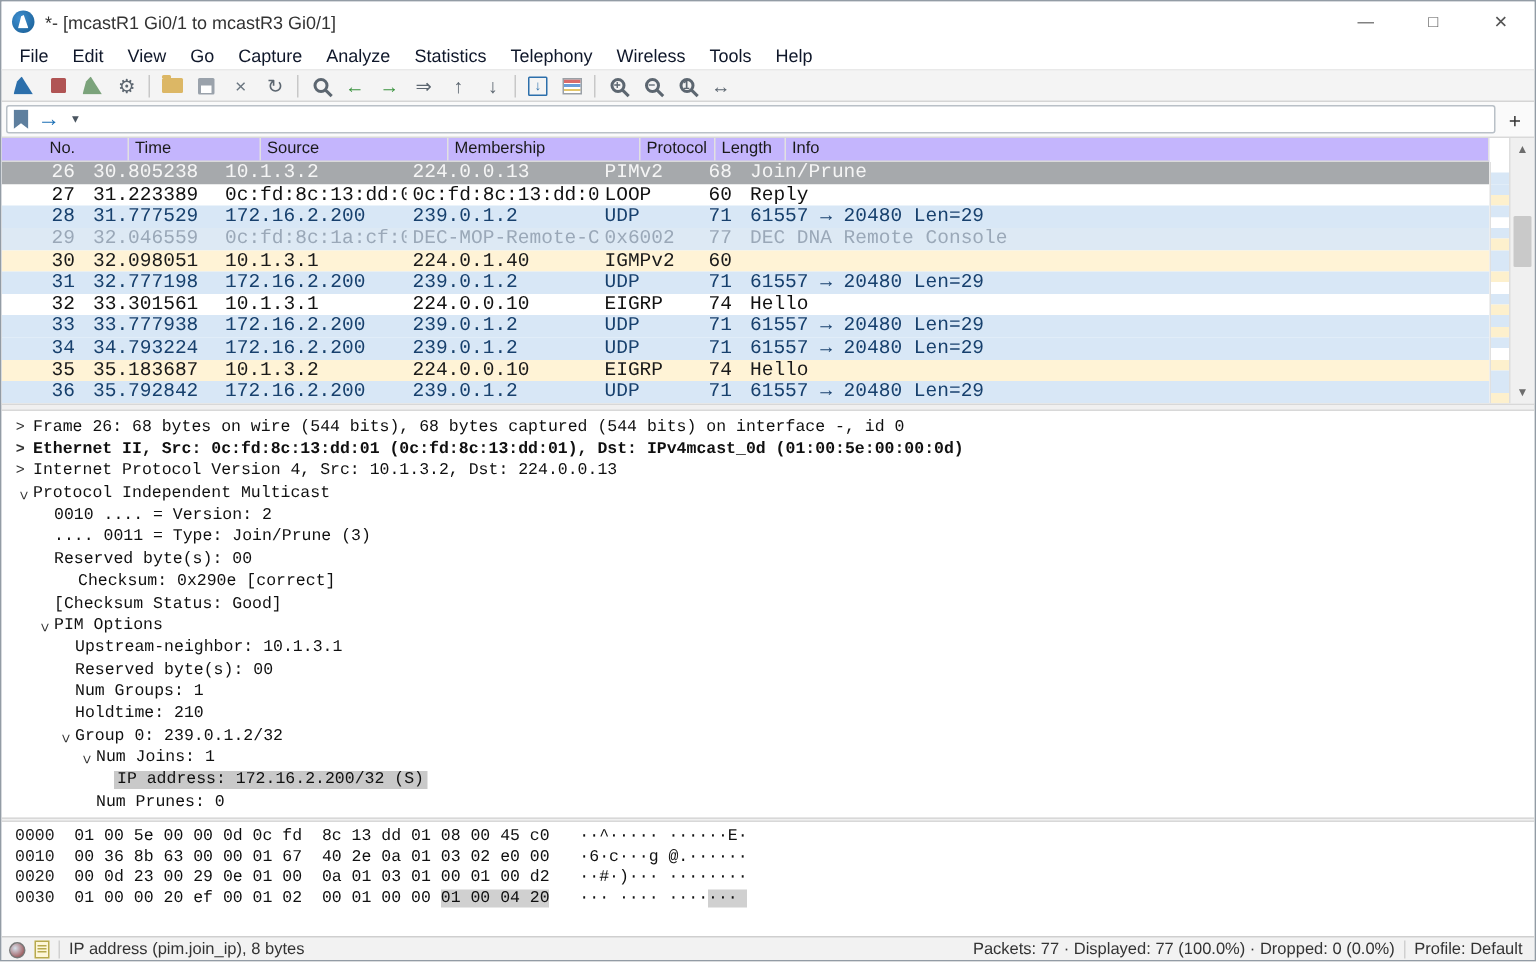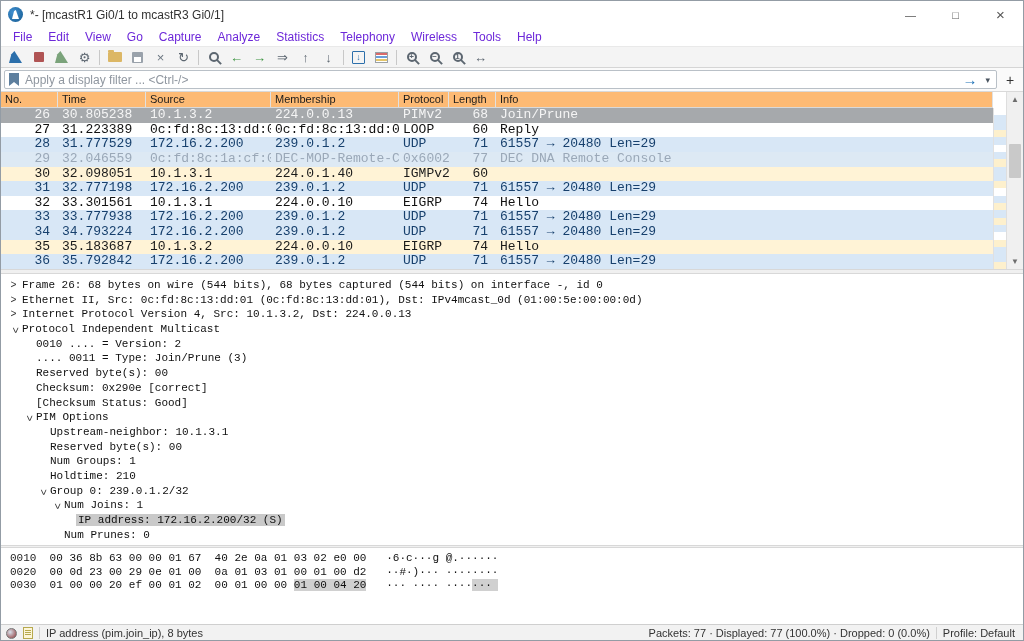--- a/index.html
+++ b/index.html
@@ -14,21 +14,21 @@
   .app-icon { width:15px; height:15px; border-radius:50%; flex:0 0 15px; margin-right:7px;
               background:radial-gradient(circle at 35% 35%, #3f8fd0, #155a90); position:relative; }
   .app-icon::after { content:""; position:absolute; left:4px; top:3px; width:7px; height:9px; background:#fff;
               clip-path:polygon(0 100%, 30% 10%, 55% 0, 100% 100%); }
   .title-text { font-size:12px; color:#333; white-space:nowrap; }
   .win-controls { margin-left:auto; display:flex; height:100%; }
   .win-btn { width:45px; display:flex; align-items:center; justify-content:center; font-size:11px; color:#555; }
   .win-btn.close { font-size:15px; }
 
   
-  .menubar { flex:0 0 18px; display:flex; align-items:center; padding-left:4px; font-size:12px; color:#6d28d9; background:#fff; }
+  .menubar { flex:0 0 18px; display:flex; align-items:center; padding-left:4px; font-size:12px; color:#0f172a; background:#fff; }
   .menu-item { padding:0 8px; white-space:nowrap; }
 
   
   .toolbar { flex:0 0 22px; background:#f4f4f4; border-top:1px solid #e9e9e9; border-bottom:1px solid #d5d5d5;
              display:flex; align-items:center; padding:0 3px; }
   .tbtn { width:23px; height:20px; display:flex; align-items:center; justify-content:center; position:relative; }
   .tbsep { width:1px; height:15px; background:#c8c8c8; margin:0 3px; }
   .glyph-icon { font-size:13px; line-height:13px; }
   .i-fin { width:13px; height:12px; display:inline-block; clip-path:polygon(0 100%, 18% 28%, 42% 0, 100% 100%); }
   .i-square { width:10px; height:10px; display:inline-block; border-radius:1px; }
@@ -52,21 +52,21 @@
   .filter-field { flex:1; border:none; outline:none; font-size:12px; color:#333; background:transparent; padding:0;
                   font-family:"Liberation Sans","DejaVu Sans",sans-serif; }
   .filter-field::placeholder { color:#9097a0; opacity:1; }
   .apply-icon { color:var(--accent-blue); font-weight:bold; font-size:15px; line-height:15px; }
   .filter-chevron { font-size:9px; color:#4a5560; padding:0 2px; }
   .filter-add { width:16px; text-align:center; font-size:14px; color:#333; }
 
   
   .packet-area { flex:0 0 177px; display:flex; background:#fff; overflow:hidden; }
   .list-col { flex:1; display:flex; flex-direction:column; overflow:hidden; }
-  .plist-header { flex:0 0 16px; display:grid; background:#fdba74; border-bottom:1px solid #d9d9d9; font-size:11px; color:#1a1a1a; }
+  .plist-header { flex:0 0 16px; display:grid; background:#c4b5fd; border-bottom:1px solid #d9d9d9; font-size:11px; color:#1a1a1a;padding-left:28px; }
   .hcell { border-right:1px solid #e1e1e1; padding:1px 4px; white-space:nowrap; overflow:hidden; }
   .prows { flex:1; overflow:hidden; font-family:"Liberation Mono","DejaVu Sans Mono",monospace; font-size:13px; }
   .prow { display:grid; height:14.63px; line-height:14.5px; white-space:nowrap; }
   .pcell { padding:0 4px; overflow:hidden; }
   .cell-right { text-align:right; padding-right:8px; }
   .r-plain    { background:#ffffff; color:#111; }
   .r-udp      { background:var(--udp-bg); color:var(--udp-fg); }
   .r-routing  { background:var(--routing-bg); color:var(--routing-fg); }
   .r-dim      { background:var(--dim-bg); color:var(--dim-fg); }
   .r-selected { background:var(--selected-bg); color:var(--selected-fg); }
@@ -209,21 +209,20 @@
         </span>
       </span>
       <span class="tbtn">
         <span class="glyph-icon" style="color: rgb(92, 102, 112);">↔</span>
       </span>
     </div>
 
   <div class="filterbar">
     <div class="filter-input">
       <span class="bookmark-icon"></span>
-      <input class="filter-field" placeholder="Apply a display filter ... &lt;Ctrl-/&gt;" style="">
       <span class="apply-icon">→</span>
       <span class="filter-chevron">▾</span>
     </div>
     <span class="filter-add">+</span>
   </div>
 
   <div class="packet-area">
     <div class="list-col">
       <div class="plist-header" style="grid-template-columns: 57px 88px 125px 128px 50px 47px 1fr;">
           <div class="hcell">No.</div>
@@ -363,42 +362,43 @@
       <div class="scroll-arrow up">▲</div>
       <div class="scroll-thumb"></div>
       <div class="scroll-arrow down">▼</div>
     </div>
   </div>
 
   <div class="splitter s1"></div>
 
   <div class="details">
       <div class="dline" style="padding-left: 6px;"><span class="caret">&gt;</span><span class="dtext">Frame 26: 68 bytes on wire (544 bits), 68 bytes captured (544 bits) on interface -, id 0</span></div>
-      <div class="dline" style="padding-left: 6px;"><span class="caret">&gt;</span><span class="dtext">Ethernet II, Src: 0c:fd:8c:13:dd:01 (0c:fd:8c:13:dd:01), Dst: IPv4mcast_0d (01:00:5e:00:00:0d)</span></div>
+      <div class="dline" style="padding-left: 6px; font-weight: bold;"><span class="caret">&gt;</span><span class="dtext">Ethernet II, Src: 0c:fd:8c:13:dd:01 (0c:fd:8c:13:dd:01), Dst: IPv4mcast_0d (01:00:5e:00:00:0d)</span></div>
       <div class="dline" style="padding-left: 6px;"><span class="caret">&gt;</span><span class="dtext">Internet Protocol Version 4, Src: 10.1.3.2, Dst: 224.0.0.13</span></div>
       <div class="dline" style="padding-left: 6px;"><span class="caret open">&gt;</span><span class="dtext">Protocol Independent Multicast</span></div>
       <div class="dline" style="padding-left: 20px;"><span class="caret"> </span><span class="dtext">0010 .... = Version: 2</span></div>
       <div class="dline" style="padding-left: 20px;"><span class="caret"> </span><span class="dtext">.... 0011 = Type: Join/Prune (3)</span></div>
       <div class="dline" style="padding-left: 20px;"><span class="caret"> </span><span class="dtext">Reserved byte(s): 00</span></div>
-      <div class="dline" style="padding-left: 20px;"><span class="caret"> </span><span class="dtext">Checksum: 0x290e [correct]</span></div>
+      <div class="dline" style="padding-left: 36px;"><span class="caret"> </span><span class="dtext">Checksum: 0x290e [correct]</span></div>
       <div class="dline" style="padding-left: 20px;"><span class="caret"> </span><span class="dtext">[Checksum Status: Good]</span></div>
       <div class="dline" style="padding-left: 20px;"><span class="caret open">&gt;</span><span class="dtext">PIM Options</span></div>
       <div class="dline" style="padding-left: 34px;"><span class="caret"> </span><span class="dtext">Upstream-neighbor: 10.1.3.1</span></div>
       <div class="dline" style="padding-left: 34px;"><span class="caret"> </span><span class="dtext">Reserved byte(s): 00</span></div>
       <div class="dline" style="padding-left: 34px;"><span class="caret"> </span><span class="dtext">Num Groups: 1</span></div>
       <div class="dline" style="padding-left: 34px;"><span class="caret"> </span><span class="dtext">Holdtime: 210</span></div>
       <div class="dline" style="padding-left: 34px;"><span class="caret open">&gt;</span><span class="dtext">Group 0: 239.0.1.2/32</span></div>
       <div class="dline" style="padding-left: 48px;"><span class="caret open">&gt;</span><span class="dtext">Num Joins: 1</span></div>
       <div class="dline" style="padding-left: 62px;"><span class="caret"> </span><span class="dtext selected">IP address: 172.16.2.200/32 (S)</span></div>
       <div class="dline" style="padding-left: 48px;"><span class="caret"> </span><span class="dtext">Num Prunes: 0</span></div>
     </div>
 
   <div class="splitter s2"></div>
 
   <div class="hexpane">
+      <div class="hexline"><span class="hexoff">0000</span><span class="hexfield"><span>01 00 5e 00 00 0d 0c fd  8c 13 dd 01 08 00 45 c0</span></span><span class="asciifield"><span>··^····· ······E·</span></span></div>
       <div class="hexline"><span class="hexoff">0010</span><span class="hexfield"><span>00 36 8b 63 00 00 01 67  40 2e 0a 01 03 02 e0 00</span></span><span class="asciifield"><span>·6·c···g @.······</span></span></div>
       <div class="hexline"><span class="hexoff">0020</span><span class="hexfield"><span>00 0d 23 00 29 0e 01 00  0a 01 03 01 00 01 00 d2</span></span><span class="asciifield"><span>··#·)··· ········</span></span></div>
       <div class="hexline"><span class="hexoff">0030</span><span class="hexfield"><span>01 00 00 20 ef 00 01 02  00 01 00 00 </span><span class="hl">01 00 04 20</span></span><span class="asciifield"><span>··· ···· ····</span><span class="hl">··· </span></span></div>
     </div>
 
   <div class="statusbar">
     <span class="expert-icon"></span>
     <span class="note-icon"></span>
     <span class="sb-sep"></span>
     <span class="sb-field">IP address (pim.join_ip), 8 bytes</span>

